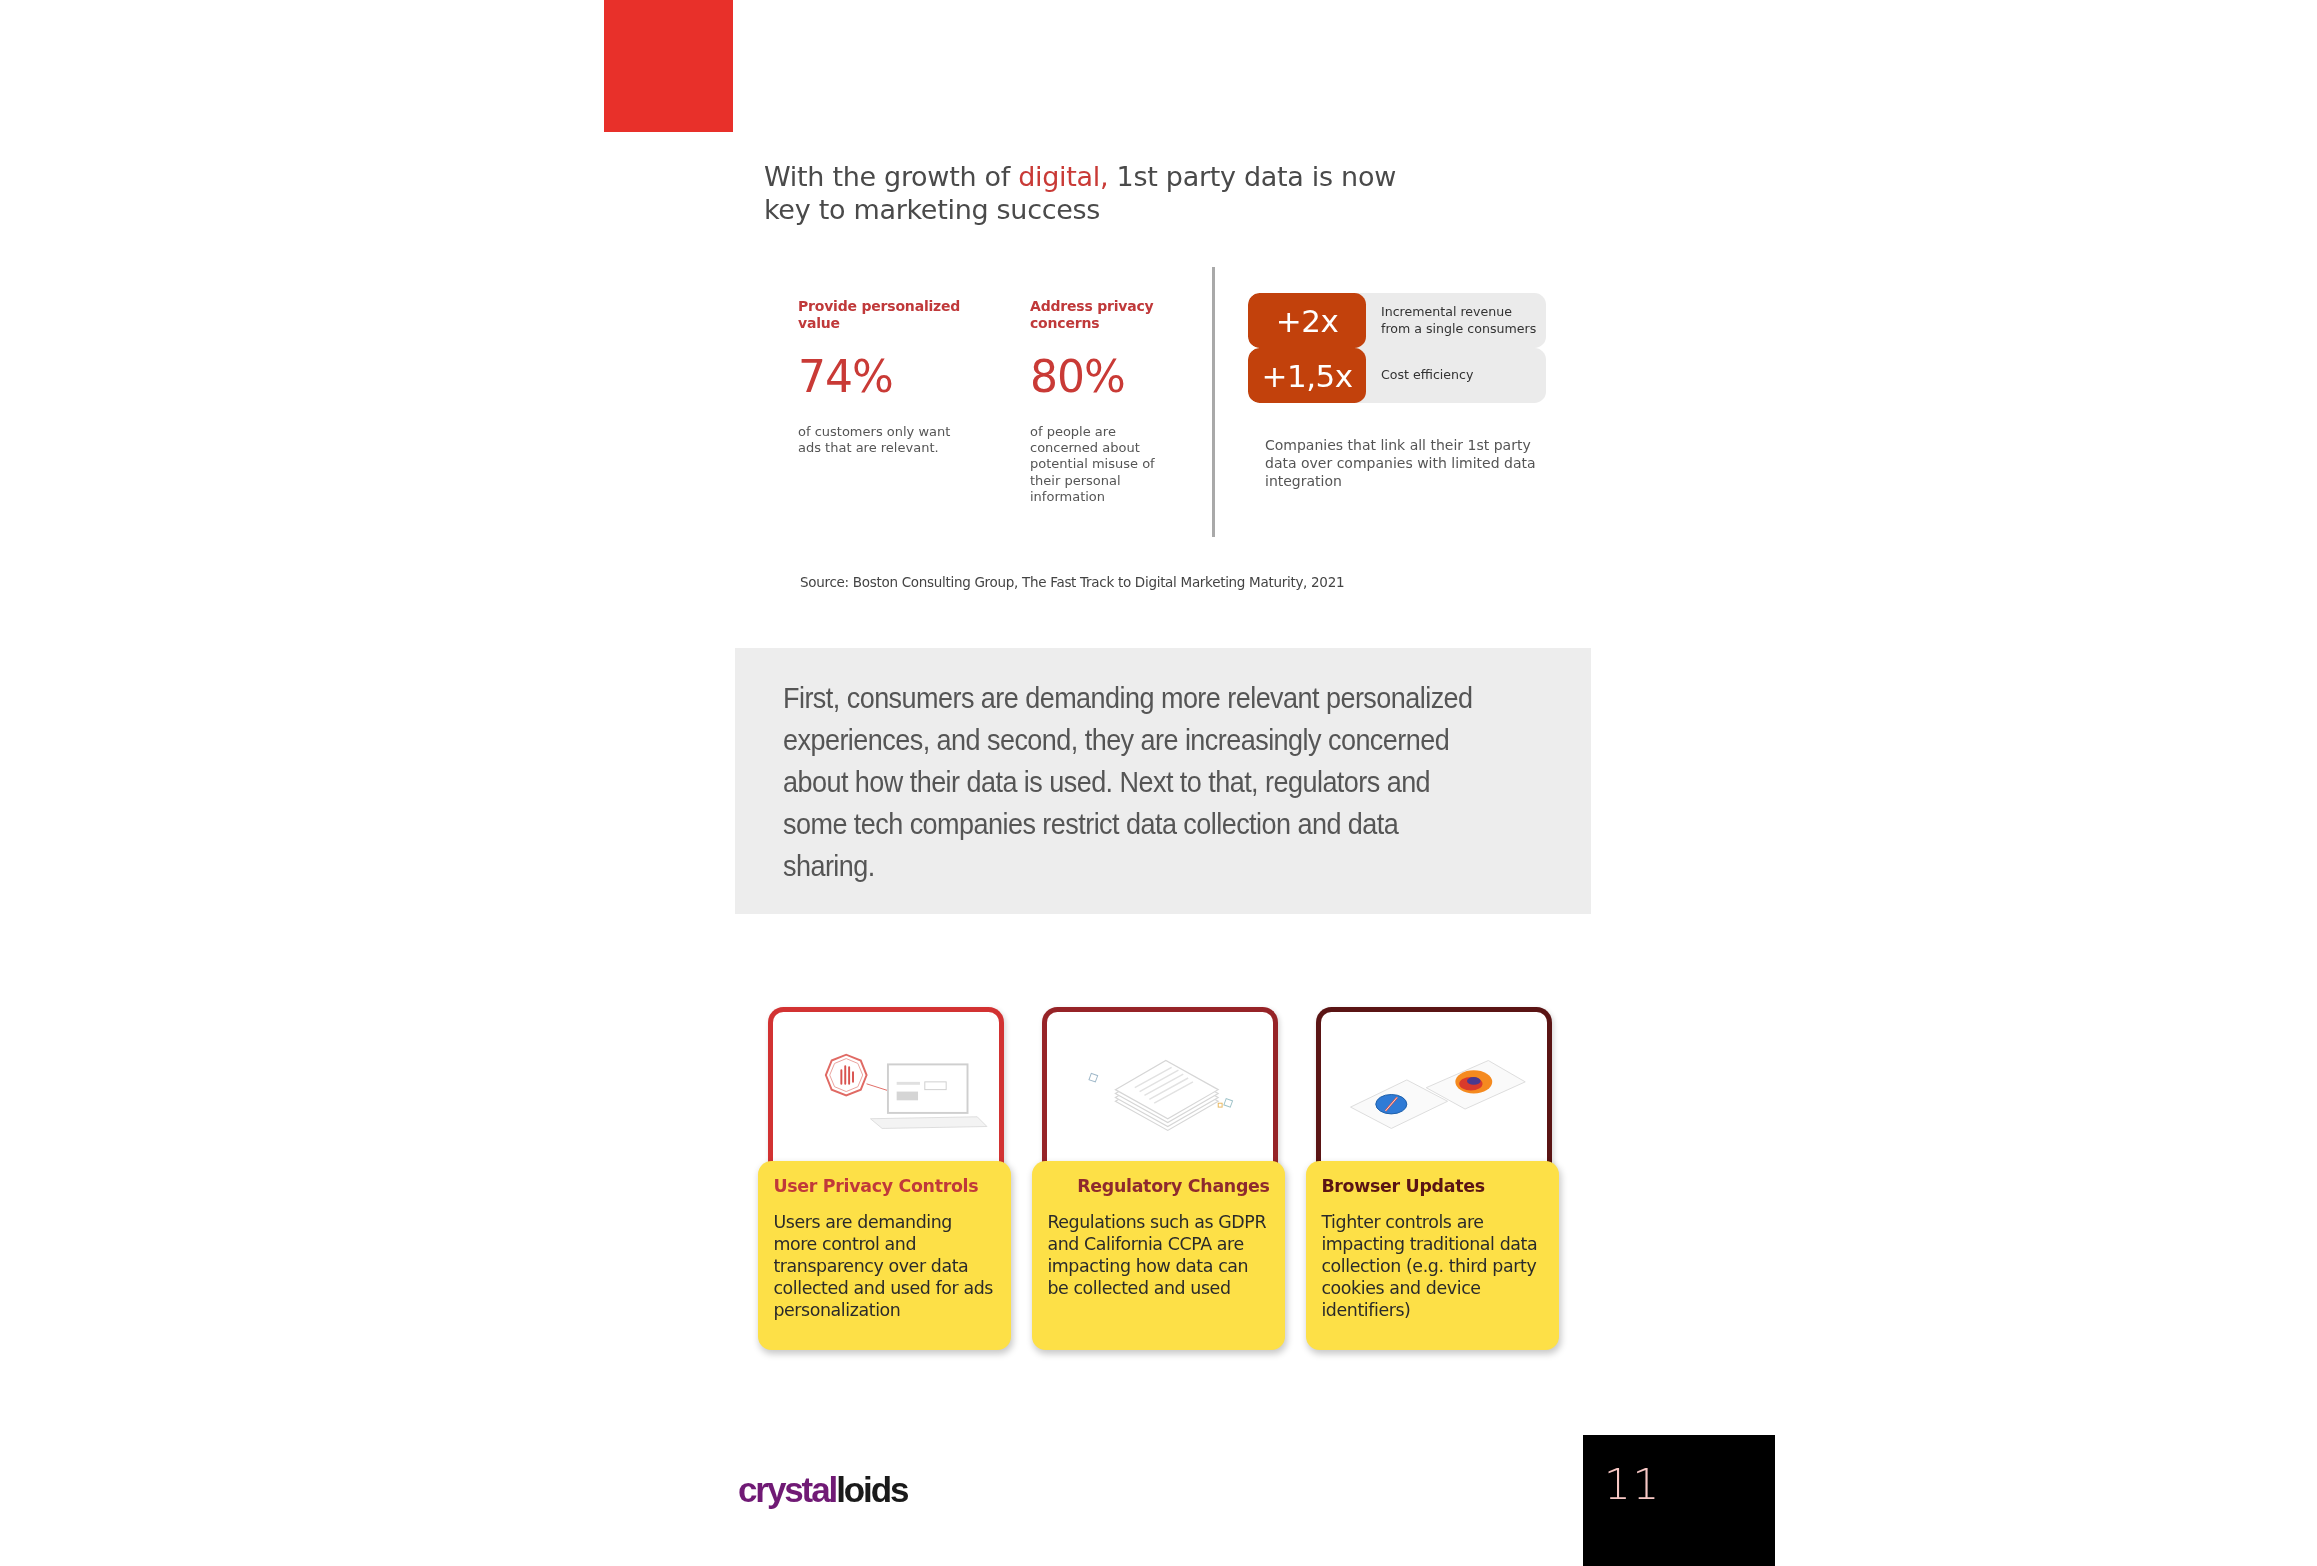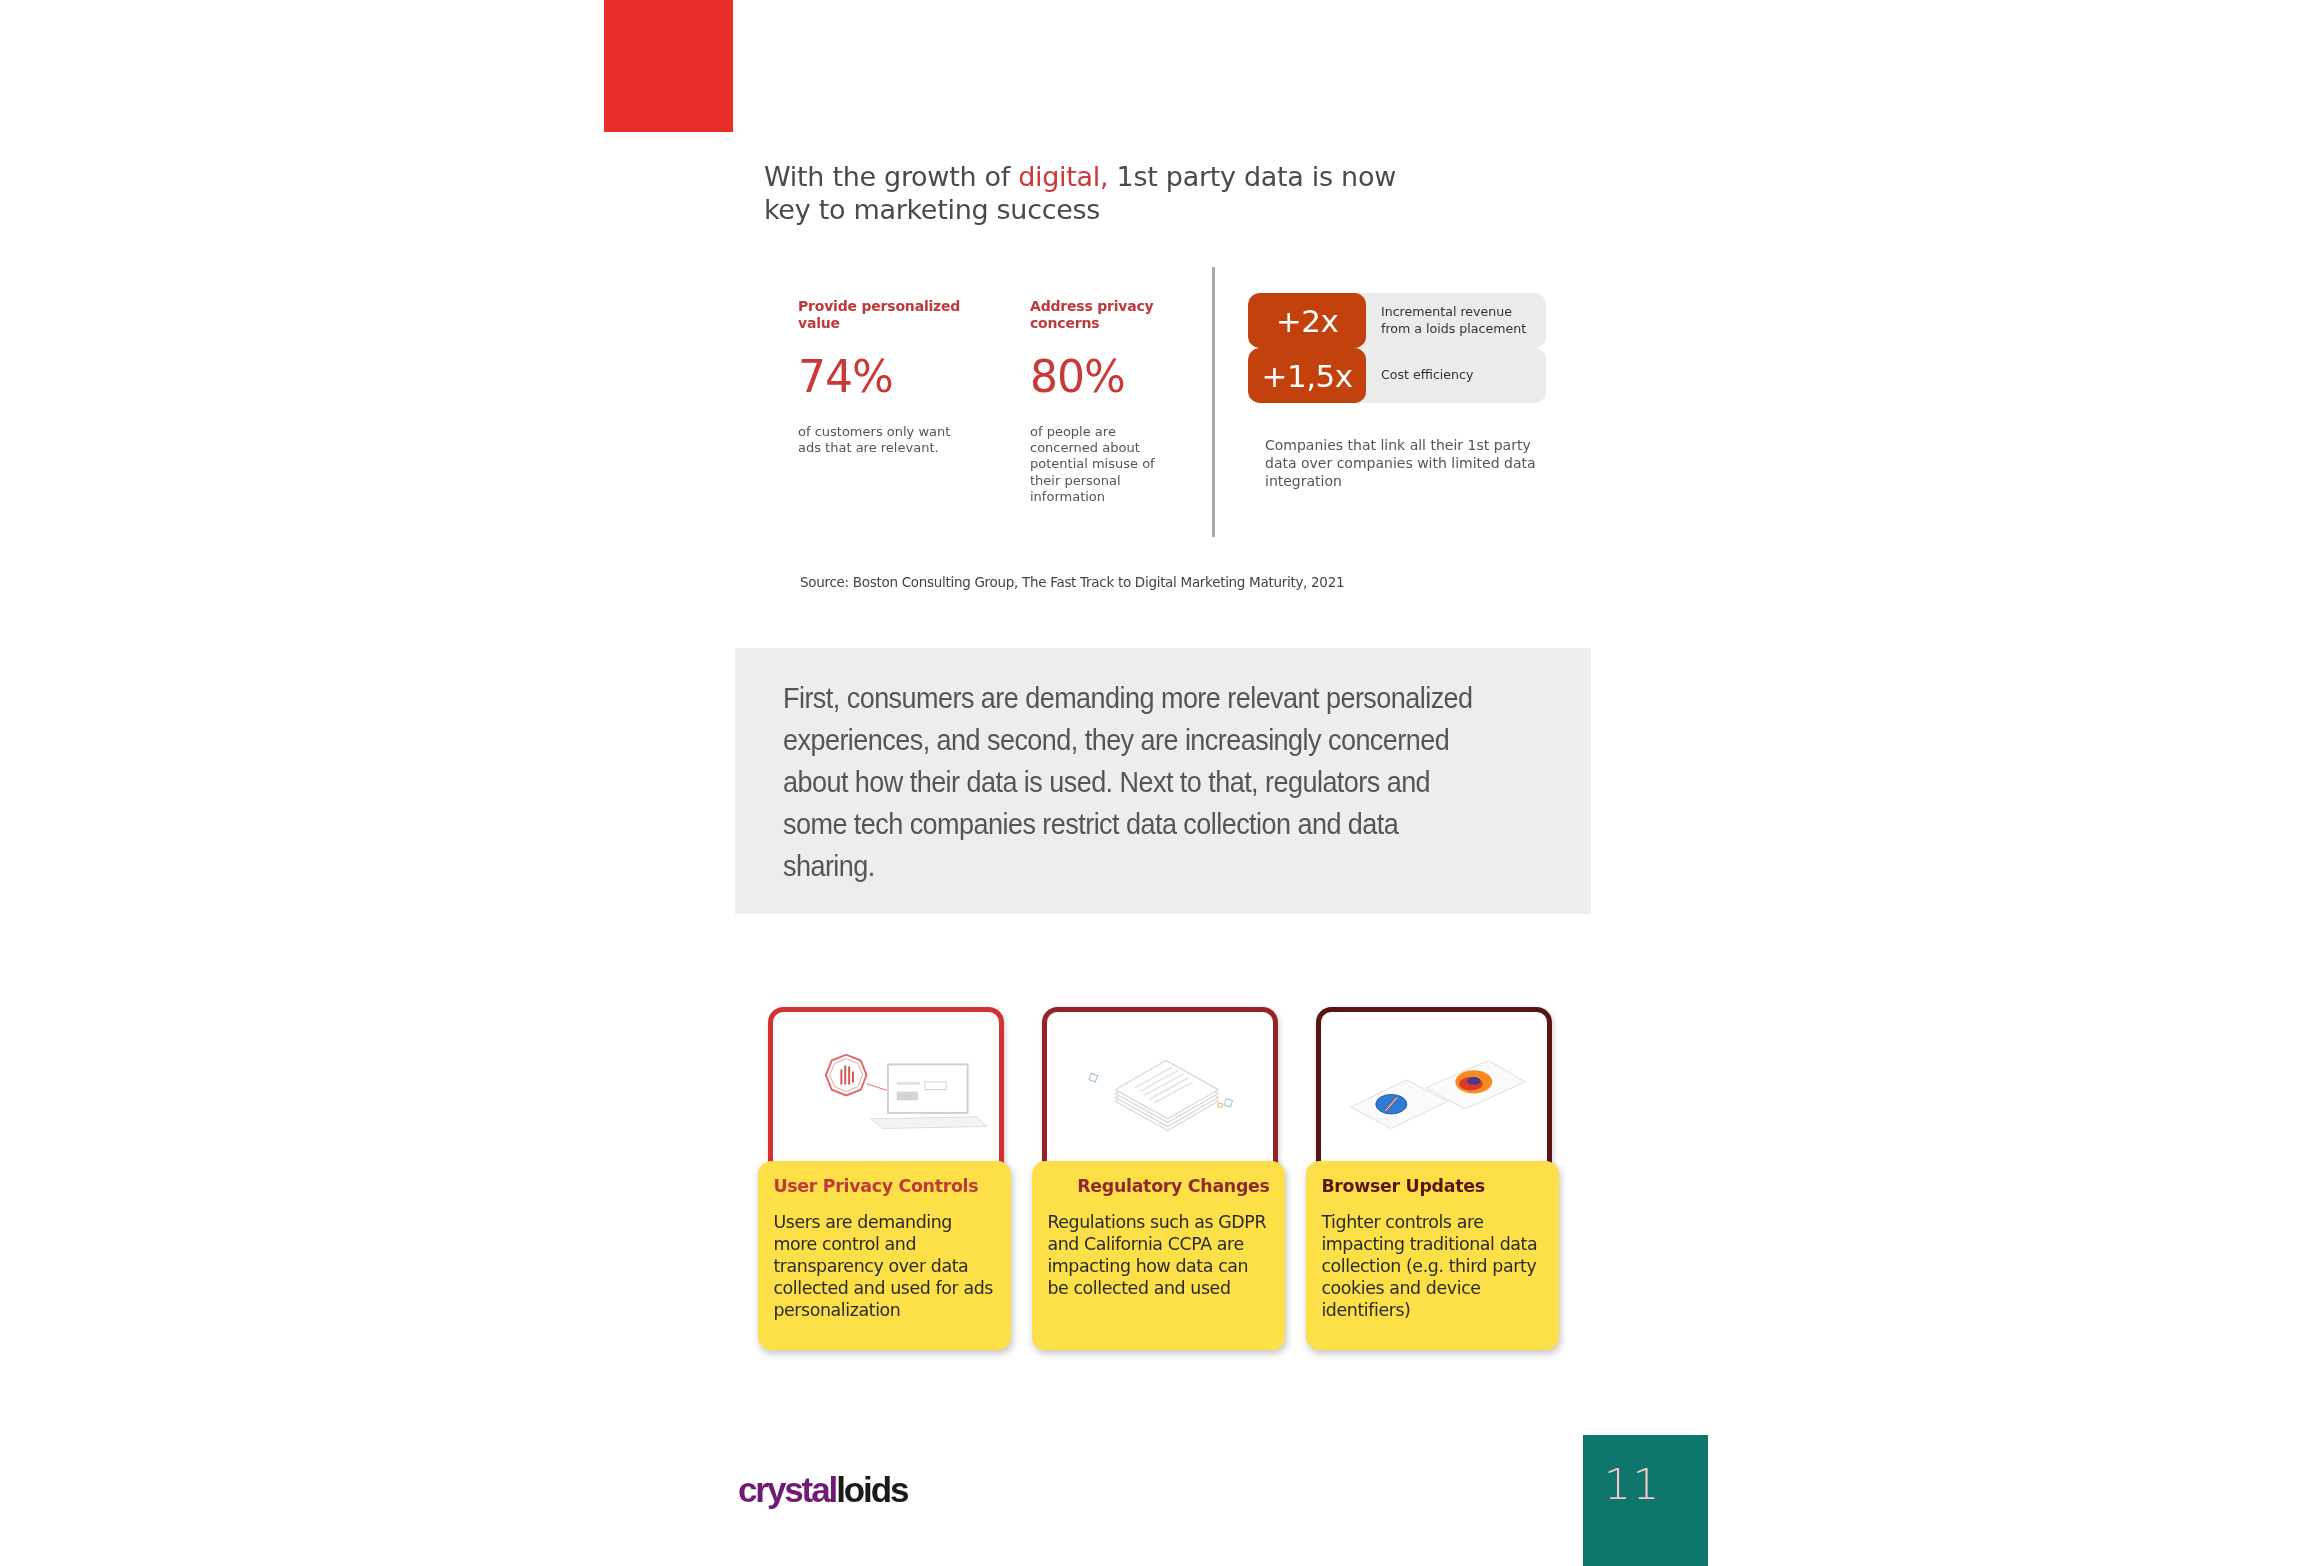--- a/index.html
+++ b/index.html
@@ -101,21 +101,21 @@
 
     .logo {
       left: 738px; top: 1470px;
       font-family: "Liberation Sans", sans-serif; font-weight: bold;
       font-size: 35px; letter-spacing: -2.1px;
     }
     .logo .logo-a { color: #701a75; }
     .logo .logo-b { color: #1a1a1a; }
 
     .page-block {
-      left: 1583px; top: 1435px; width: 125px; height: 131px; background: #0f766e;
+      left: 1583px; top: 1435px; width: 150px; height: 131px; background: #000000; padding-left: 42px;
     }
     .page-num {
       position: absolute; left: 21px; top: 25px;
       font-family: "DejaVu Sans", sans-serif; font-size: 42px; color: #f6c7c4; font-weight: 300;
       letter-spacing: 1.9px;
     }
   </style>
 </head>
 <body>
 
@@ -134,21 +134,21 @@
 <div class="abs stat-col" style="left:1030px;">
   <div class="stat-label" style="width:135px;">Address privacy concerns</div>
   <div class="stat-value">80%</div>
   <div class="stat-desc" style="width:135px;">of people are concerned about potential misuse of their personal information</div>
 </div>
 
 <div class="abs divider"></div>
 
 <div class="abs pill" style="top:293px;">
   <div class="pill-value">+2x</div>
-  <div class="pill-text">Incremental revenue from a loids placement</div>
+  <div class="pill-text">Incremental revenue from a single consumers</div>
 </div>
 <div class="abs pill" style="top:348px;">
   <div class="pill-value">+1,5x</div>
   <div class="pill-text">Cost efficiency</div>
 </div>
 <div class="abs pill-note">Companies that link all their 1st party data over companies with limited data integration</div>
 
 <div class="abs source">Source: Boston Consulting Group, The Fast Track to Digital Marketing Maturity, 2021</div>
 
 <div class="abs quote-box">

